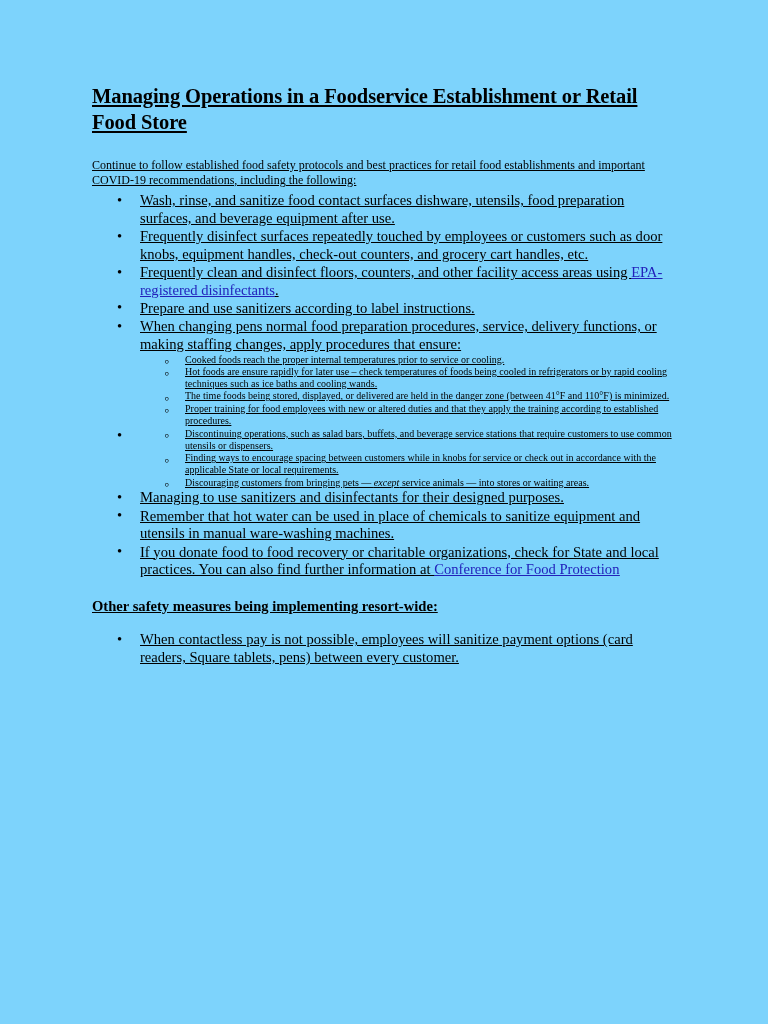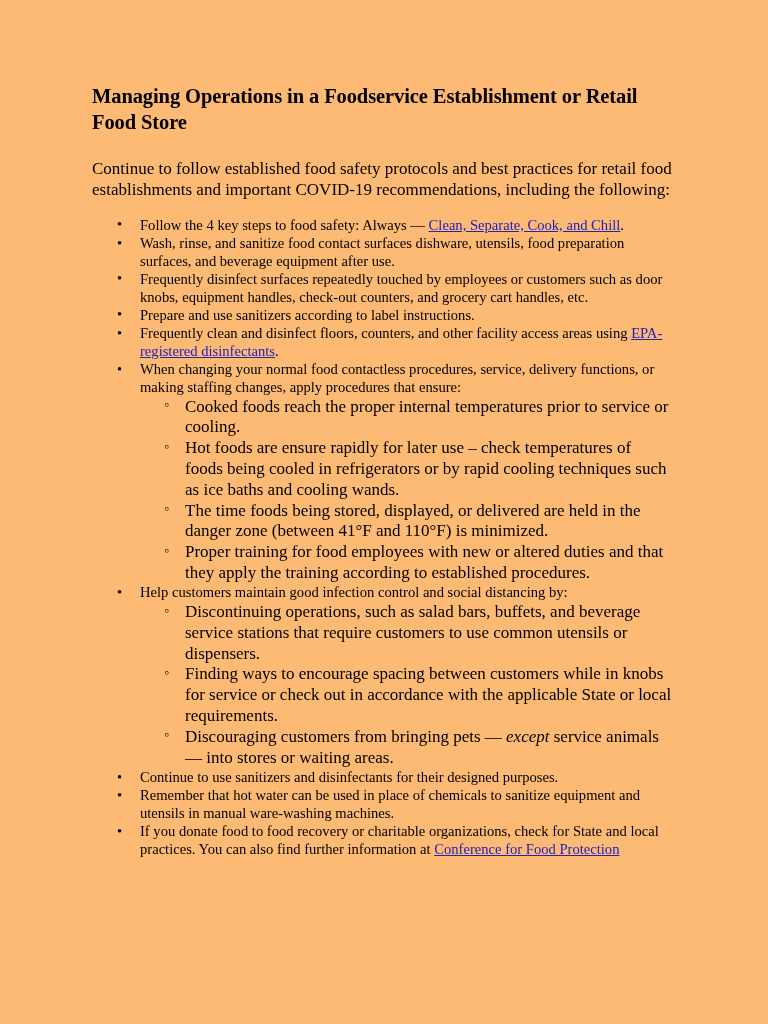--- a/index.html
+++ b/index.html
@@ -12,33 +12,34 @@
     height: 1024px;
     font-family: "Liberation Serif", "DejaVu Serif", serif;
     color: #000000;
     overflow: hidden;
   }
   .page {
     box-sizing: border-box;
     width: 768px;
     height: 1024px;
     padding: 84px 96px 0 92px;
-    background: #fdba74;
+    background: #7dd3fc;
+    text-decoration: underline;
   }
   h1.doc-title {
     font-size: 20.5px;
     font-weight: bold;
     line-height: 1.26;
     margin: 0 0 22px 0;
     letter-spacing: -0.1px;
   }
   p.intro {
-    font-size: 17px;
+    font-size: 12px;
     line-height: 1.27;
-    margin: 0 0 16px 0;
+    margin: 0 0 4px 0;
   }
   p.section-head {
     font-size: 14.6px;
     font-weight: bold;
     line-height: 1.27;
     margin: 18px 0 16px 0;
   }
   ul.lvl1 {
     list-style: none;
     margin: 0;
@@ -59,21 +60,21 @@
     font-size: 14.6px;
     line-height: 1.215;
   }
   ul.lvl2 {
     list-style: none;
     margin: 0;
     padding: 0;
   }
   ul.lvl2 > li.b2 {
     position: relative;
-    font-size: 17px;
+    font-size: 10px;
     line-height: 1.225;
     padding-left: 45px;
     margin: 0;
   }
   ul.lvl2 > li.b2::before {
     content: "\25E6";
     position: absolute;
     left: 24px;
     top: -0.5px;
     font-size: 14.2px;
@@ -91,73 +92,71 @@
 <body>
 
 <div class="page">
 
   <h1 class="doc-title">Managing Operations in a Foodservice Establishment or Retail Food Store</h1>
 
   <p class="intro">Continue to follow established food safety protocols and best practices for retail food establishments and important COVID-19 recommendations, including the following:</p>
 
   <ul class="lvl1">
 
-    <li class="b1">
-      <span>Follow the 4 key steps to food safety: Always — </span><a class="doclink" href="#">Clean, Separate, Cook, and Chill</a><span>.</span>
-    </li>
 
     <li class="b1">
       <span>Wash, rinse, and sanitize food contact surfaces dishware, utensils, food preparation surfaces, and beverage equipment after use.</span>
     </li>
 
     <li class="b1">
       <span>Frequently disinfect surfaces repeatedly touched by employees or customers such as door knobs, equipment handles, check-out counters, and grocery cart handles, etc.</span>
     </li>
 
     <li class="b1">
+      <span>Frequently clean and disinfect floors, counters, and other facility access areas using </span><a class="doclink" href="#">EPA-registered disinfectants</a><span>.</span>
+    </li>
+
+    <li class="b1">
       <span>Prepare and use sanitizers according to label instructions.</span>
     </li>
 
     <li class="b1">
-      <span>Frequently clean and disinfect floors, counters, and other facility access areas using </span><a class="doclink" href="#">EPA-registered disinfectants</a><span>.</span>
-    </li>
-
-    <li class="b1">
-      <span>When changing your normal food contactless procedures, service, delivery functions, or making staffing changes, apply procedures that ensure:</span>
+      <span>When changing pens normal food preparation procedures, service, delivery functions, or making staffing changes, apply procedures that ensure:</span>
       <ul class="lvl2 nested-wrap">
         <li class="b2">Cooked foods reach the proper internal temperatures prior to service or cooling.</li>
         <li class="b2">Hot foods are ensure rapidly for later use – check temperatures of foods being cooled in refrigerators or by rapid cooling techniques such as ice baths and cooling wands.</li>
         <li class="b2">The time foods being stored, displayed, or delivered are held in the danger zone (between 41°F and 110°F) is minimized.</li>
         <li class="b2">Proper training for food employees with new or altered duties and that they apply the training according to established procedures.</li>
       </ul>
     </li>
 
     <li class="b1">
-      <span>Help customers maintain good infection control and social distancing by:</span>
       <ul class="lvl2 nested-wrap">
         <li class="b2">Discontinuing operations, such as salad bars, buffets, and beverage service stations that require customers to use common utensils or dispensers.</li>
         <li class="b2">Finding ways to encourage spacing between customers while in knobs for service or check out in accordance with the applicable State or local requirements.</li>
         <li class="b2">
           <span>Discouraging customers from bringing pets — </span><em class="emph">except</em><span> service animals — into stores or waiting areas.</span>
         </li>
       </ul>
     </li>
 
     <li class="b1">
-      <span>Continue to use sanitizers and disinfectants for their designed purposes.</span>
+      <span>Managing to use sanitizers and disinfectants for their designed purposes.</span>
     </li>
 
 
     <li class="b1">
       <span>Remember that hot water can be used in place of chemicals to sanitize equipment and utensils in manual ware-washing machines.</span>
     </li>
 
     <li class="b1">
       <span>If you donate food to food recovery or charitable organizations, check for State and local practices. You can also find further information at </span><a class="doclink" href="#">Conference for Food Protection</a><span></span>
     </li>
 
   </ul>
 
+  <p class="section-head">Other safety measures being implementing resort-wide:</p>
 
   <ul class="lvl1">
+    <li class="b1">When contactless pay is not possible, employees will sanitize payment options (card readers, Square tablets, pens) between every customer.</li>
   </ul>
 
 </div>
 
 </body></html>

